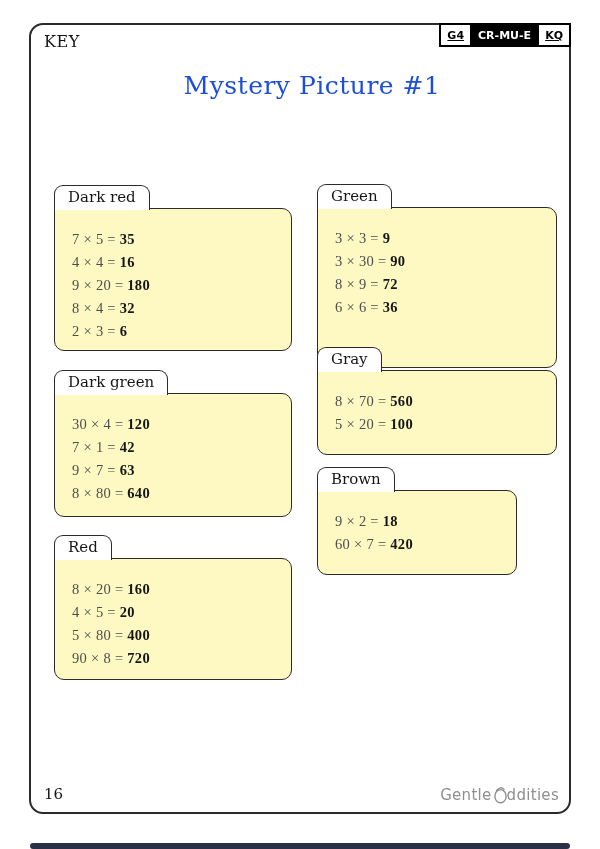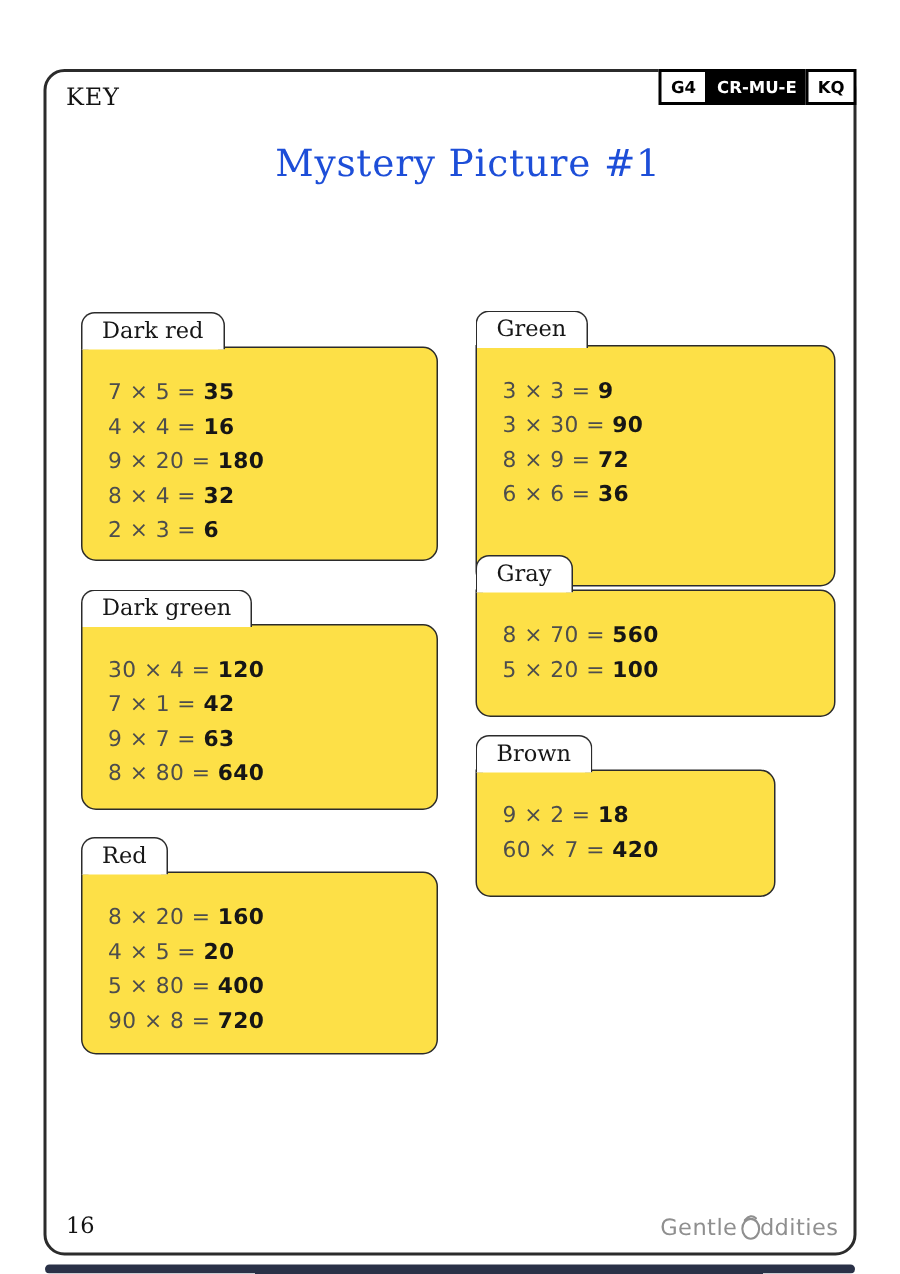--- a/index.html
+++ b/index.html
@@ -1,31 +1,31 @@
 <!DOCTYPE html>
 <html><head>
 <meta charset="utf-8">
 <style>
   * { margin:0; padding:0; box-sizing:border-box; }
   html,body { width:600px; height:849px; background:#ffffff; overflow:hidden; }
   body { position:relative; font-family:"DejaVu Sans", sans-serif; }
 
   .card {
-    position:absolute; left:29px; top:46px; width:542px; height:791px;
+    position:absolute; left:29px; top:23px; width:542px; height:791px;
     border:2px solid #2b2b2b; border-radius:14px; background:#ffffff;
   }
 
   .key {
     position:absolute; left:13px; top:7px;
     font-family:"DejaVu Serif", serif; font-size:16px; color:#141414;
     letter-spacing:0.5px;
   }
 
   .badges {
-    position:absolute; top:-2px; right:-2px; display:flex;
+    position:absolute; top:-2px; right:-2px; display:flex;text-decoration:underline;
   }
   .badge {
     font-family:"DejaVu Sans", sans-serif; font-weight:bold; font-size:11px;
     padding:4px 6px 3px; border:2px solid #000; margin-left:-2px;
     line-height:13px; white-space:nowrap;
   }
   .badge.outline { background:#ffffff; color:#000000; }
   .badge.filled  { background:#000000; color:#ffffff; }
 
   .title {
@@ -40,21 +40,21 @@
     padding:2px 13px 4px; background:#ffffff;
     border:1.5px solid #2b2b2b; border-bottom:none;
     border-radius:9px 9px 0 0;
     font-family:"DejaVu Serif", serif; font-size:15px; color:#161616;
     min-height:25px;
     margin-top:14px;
   }
   .fbody {
     position:relative; z-index:1; margin-top:-2px;
     border:1.5px solid #2b2b2b; border-radius:0 10px 10px 10px;
-    background:#fde047; padding:19px 8px 0 17px;
+    background:#fef9c3; padding:19px 8px 0 17px;font-family:Liberation Serif, serif;
   }
   .eq { font-size:14.5px; line-height:23px; color:#4d4d4d; letter-spacing:0.3px; }
   .eq .ans { font-weight:bold; color:#161616; }
 
   .page-number {
     position:absolute; left:13px; bottom:9px;
     font-family:"DejaVu Serif", serif; font-size:15px; color:#141414;
   }
   .brand {
     position:absolute; right:10px; bottom:8px;

